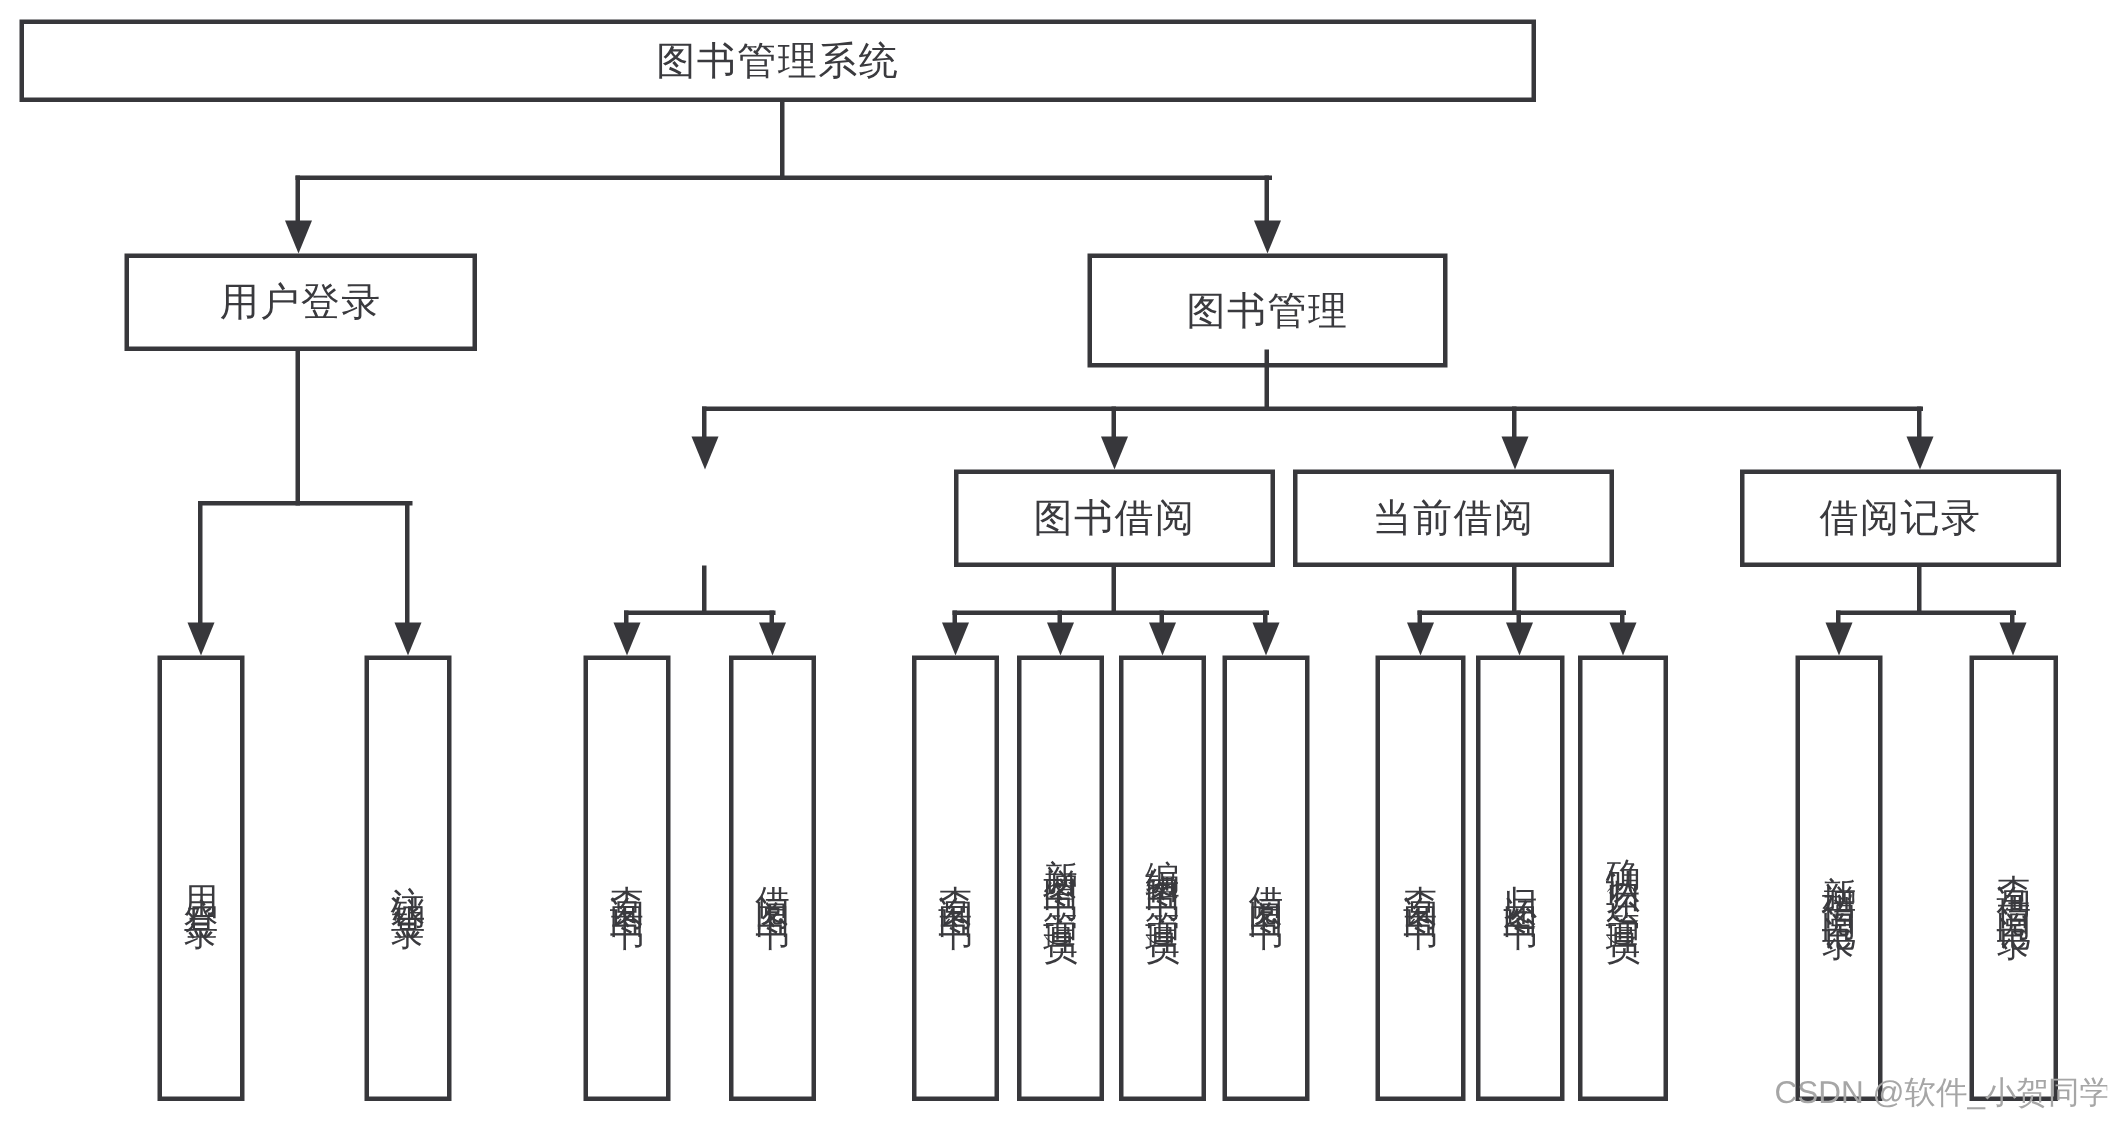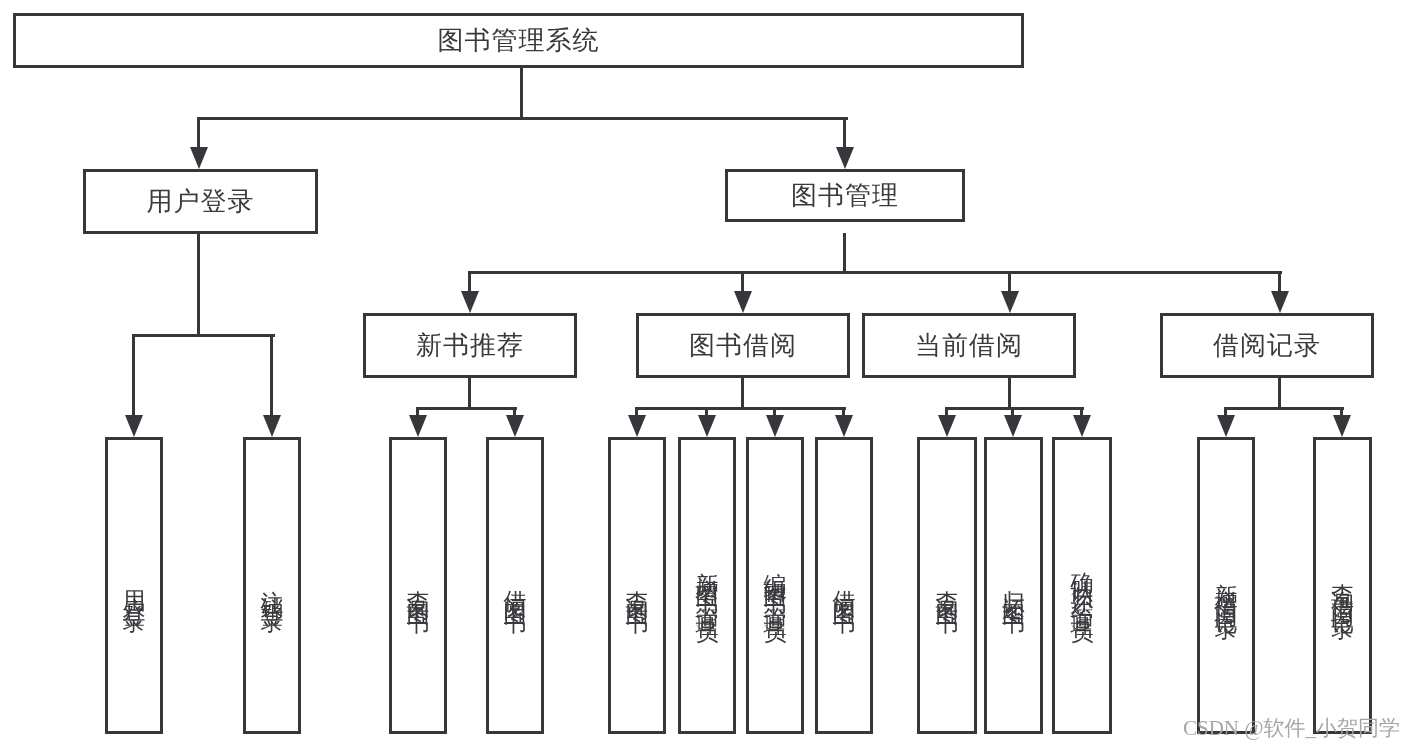--- a/index.html
+++ b/index.html
@@ -6,21 +6,21 @@
     margin: 0;
     padding: 0;
     background: #ffffff;
   }
   .canvas {
     position: relative;
     width: 1405px;
     height: 747px;
     background: #ffffff;
     overflow: hidden;
-    font-family: Liberation Serif, serif;
+    font-family: Liberation Sans, sans-serif;
   }
   .node {
     position: absolute;
     box-sizing: border-box;
     background: #ffffff;
     border: 3px solid #37373b;
     display: flex;
     align-items: center;
     justify-content: center;
     font-size: 26px;
@@ -72,23 +72,22 @@
 </style>
 </head>
 <body>
 
 <div class="canvas">
 
   <div class="node" style="left:13px;top:13px;width:1011px;height:55px">图书管理系统</div>
 
   <div class="node" style="left:83px;top:169px;width:235px;height:65px">用户登录</div>
 
-  <div class="node" style="left:725px;top:169px;width:240px;height:53px">图书管理</div>
+  <div class="node" style="left:725px;top:169px;width:240px;height:76px">图书管理</div>
 
-  <div class="node" style="left:363px;top:313px;width:214px;height:65px">新书推荐</div>
 
   <div class="node" style="left:636px;top:313px;width:214px;height:65px">图书借阅</div>
 
   <div class="node" style="left:862px;top:313px;width:214px;height:65px">当前借阅</div>
 
   <div class="node" style="left:1160px;top:313px;width:214px;height:65px">借阅记录</div>
 
   <div class="leaf" style="left:105px;width:58px">
     <span class="vtext">用户登录</span>
   </div>

